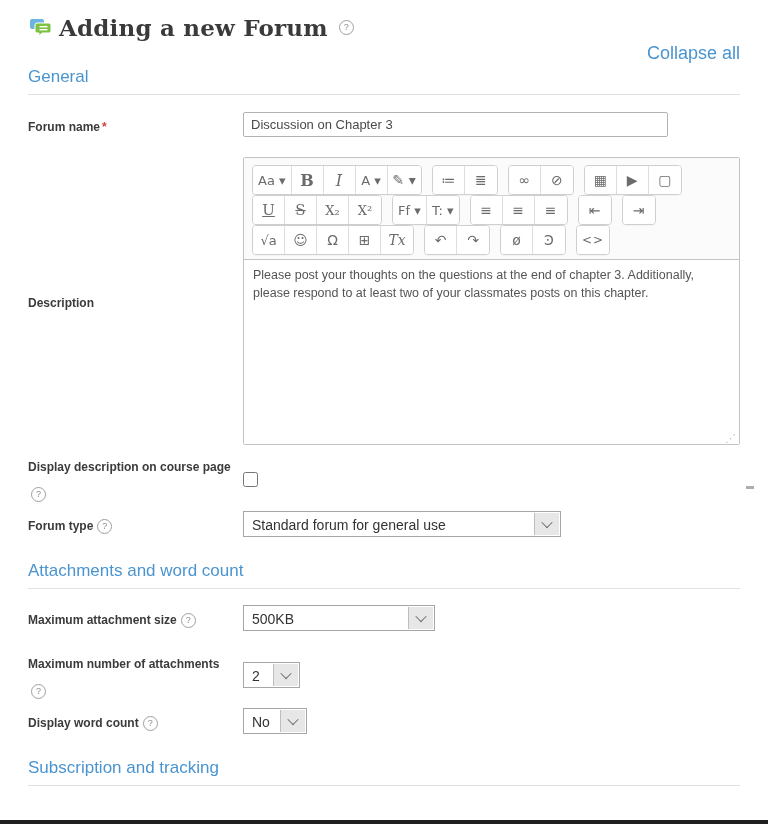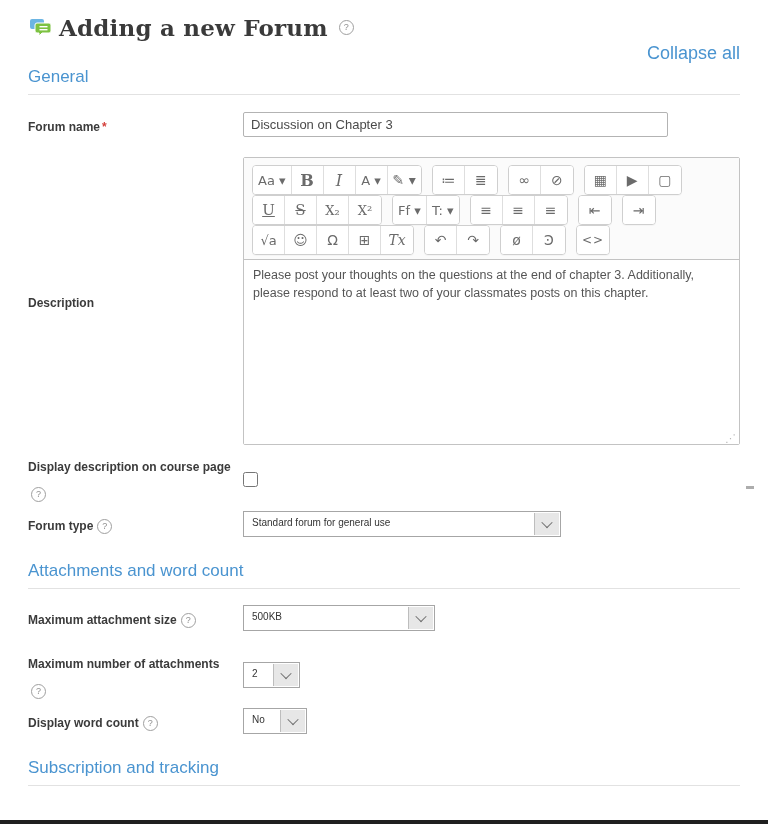--- a/index.html
+++ b/index.html
@@ -25,21 +25,21 @@
   .control-col{flex:1;}
   .req{color:#d43f3a;font-weight:700;margin-left:2px;}
   
   .text-input{width:425px;height:25px;border:1px solid #b3b3b3;border-radius:2px;
               padding:0 7px;font-size:13px;color:#4a4a4a;box-sizing:border-box;
               font-family:"Liberation Sans",sans-serif;}
   .checkbox{width:15px;height:15px;margin:6px 0 0 0;}
   
   .sel{display:inline-flex;justify-content:space-between;align-items:stretch;height:26px;
        border:1px solid #a6a6a6;background:#fff;box-sizing:border-box;cursor:default;}
-  .sel-val{padding:5px 8px 0 8px;font-size:10px;color:#333;white-space:nowrap;overflow:hidden;}
+  .sel-val{padding:5px 8px 0 8px;font-size:14px;color:#333;white-space:nowrap;overflow:hidden;}
   .sel-btn{flex:0 0 24px;width:24px;background:#e7e7e7;border-left:1px solid #bdbdbd;
            display:flex;align-items:center;justify-content:center;margin:1px;}
   .chev{width:7px;height:7px;border-right:1.6px solid #6f6f6f;border-bottom:1.6px solid #6f6f6f;
         transform:rotate(45deg) translate(-1px,-1px);}
   
   .editor-box{width:497px;border:1px solid #c3c3c3;border-radius:2px;box-sizing:border-box;}
   .toolbar{background:#fbfbfb;padding:7px 8px 4px 8px;border-bottom:1px solid #c3c3c3;}
   .tb-row{display:flex;gap:10px;}
   .tb-group{display:inline-flex;border:1px solid #cfcfcf;border-radius:4px;background:#fff;
             overflow:hidden;box-shadow:0 1px 1px rgba(0,0,0,.03);}

